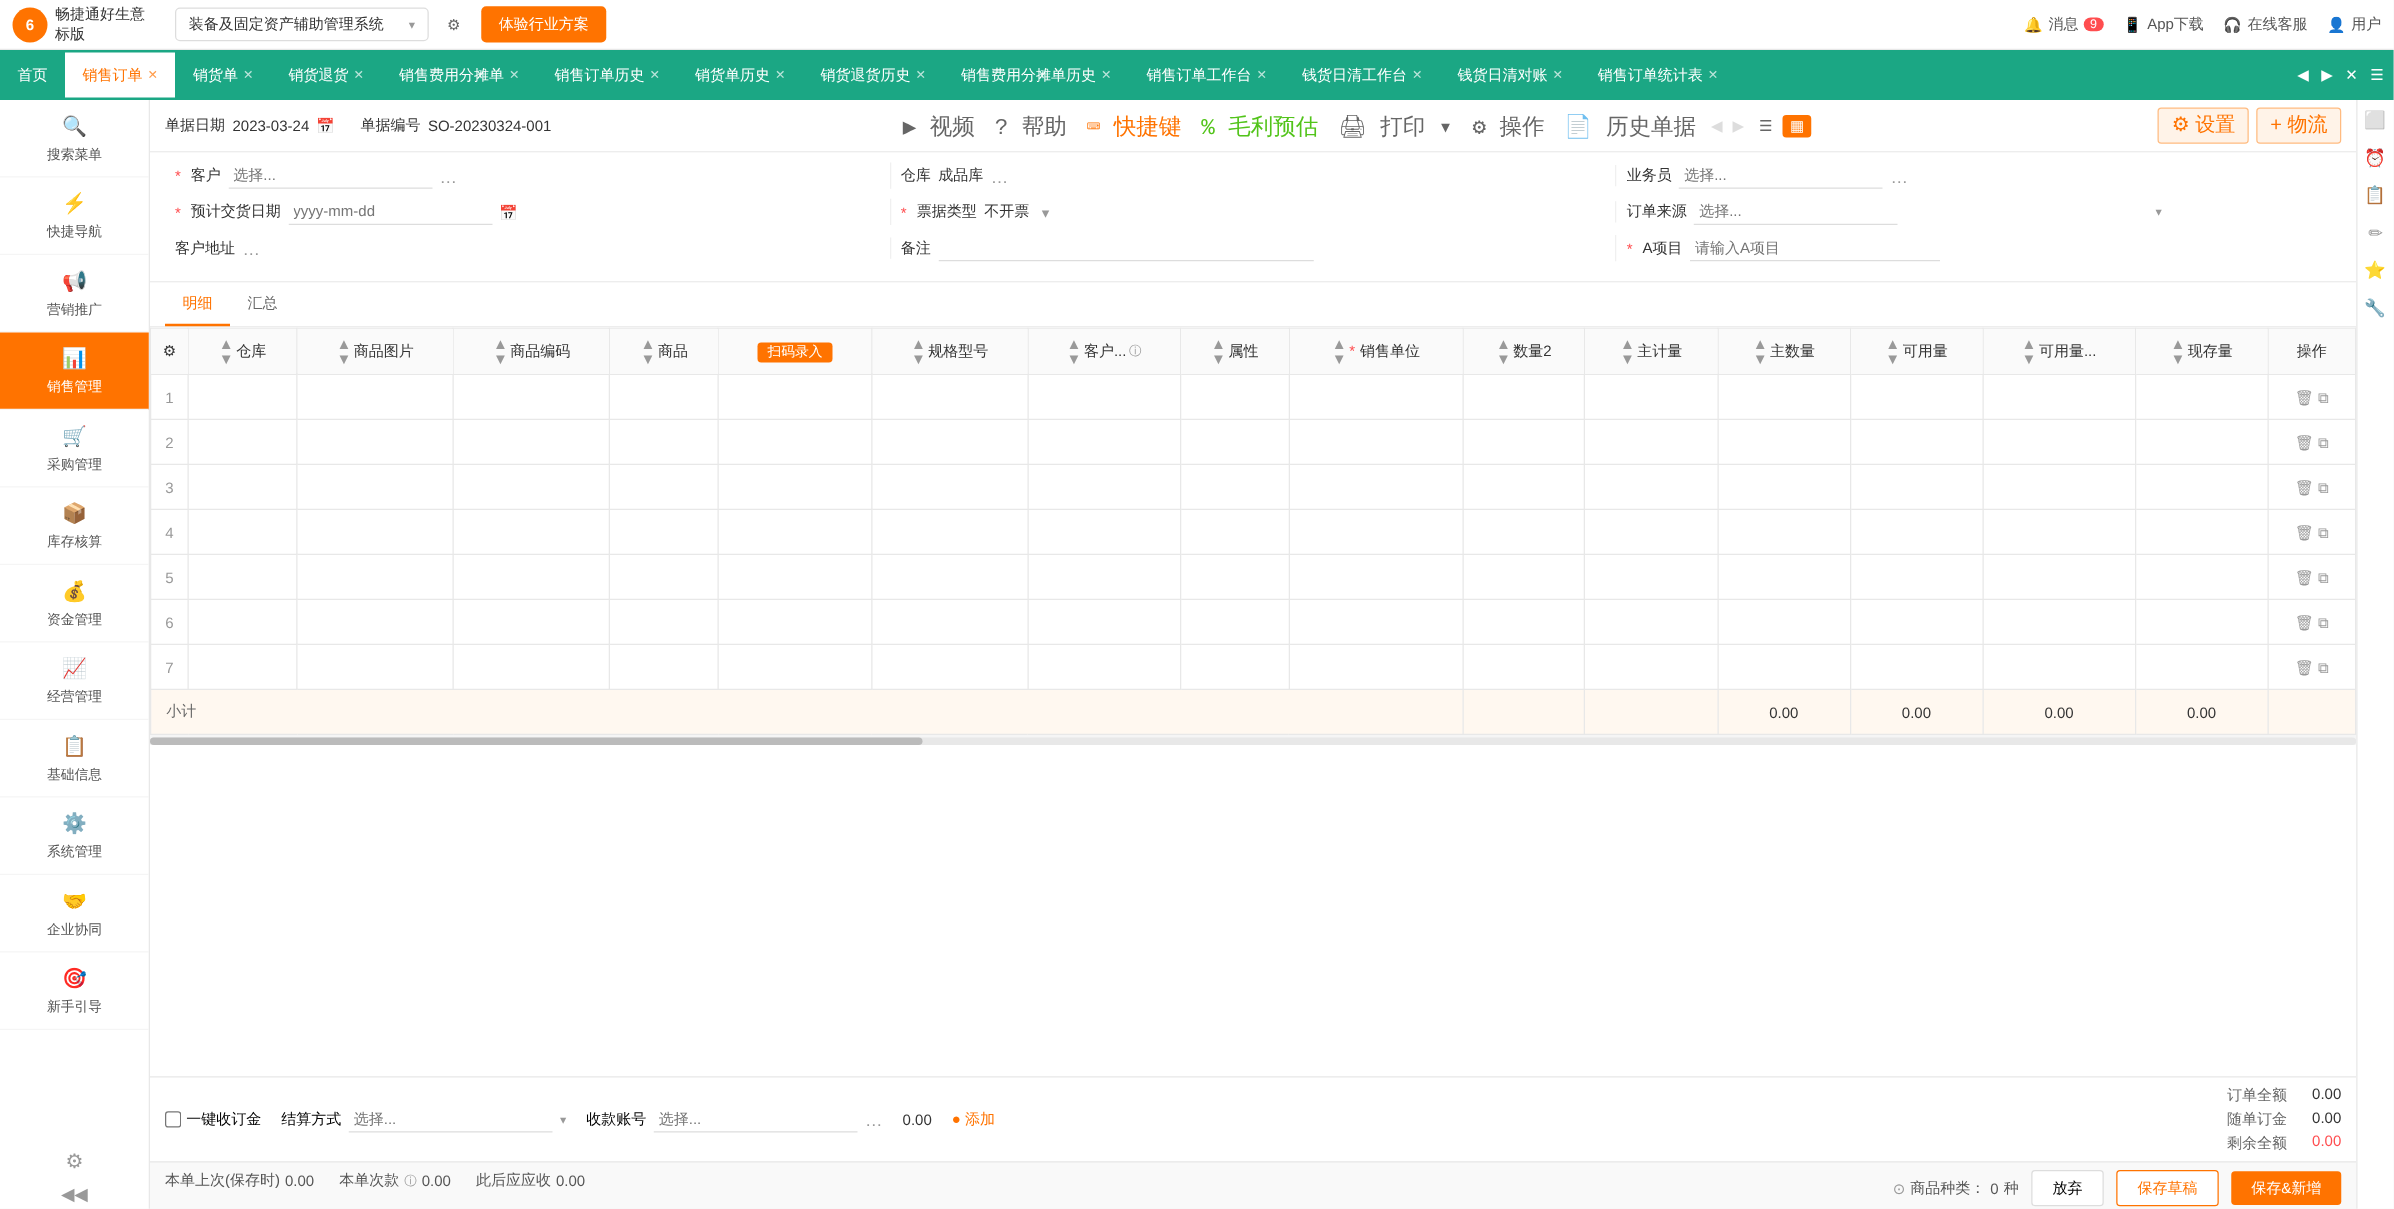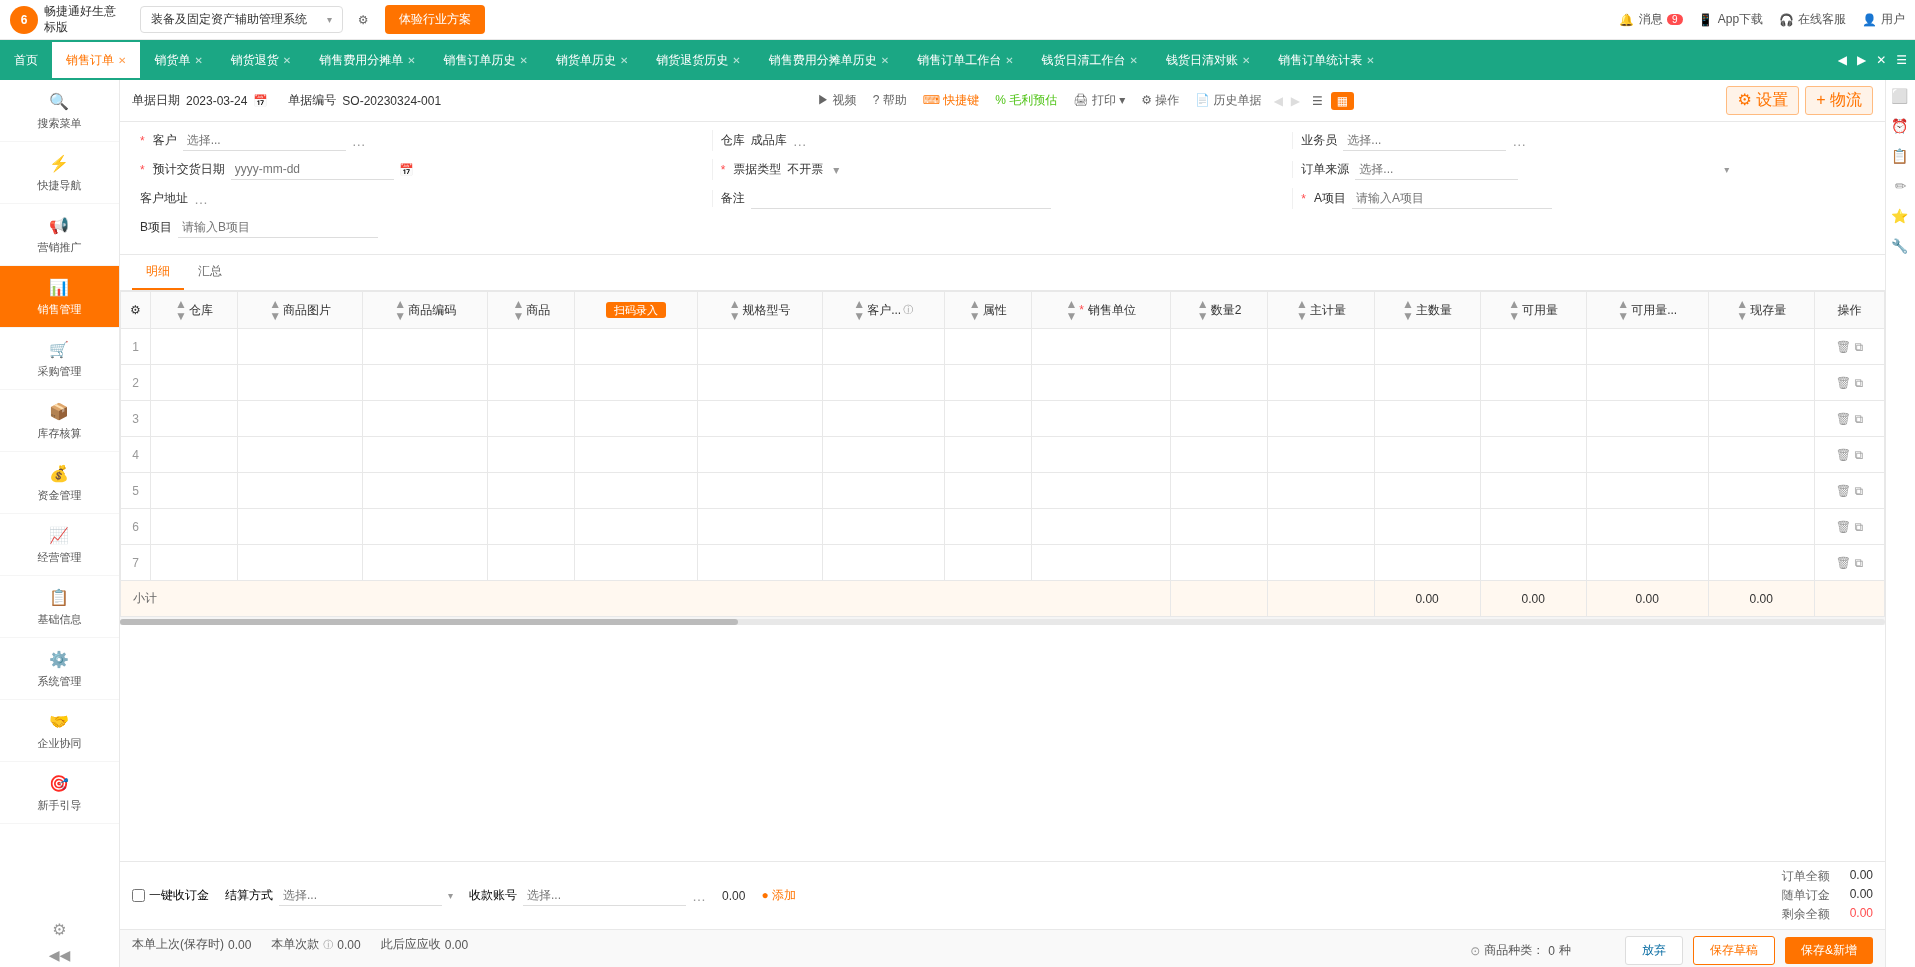--- a/index.html
+++ b/index.html
@@ -42,21 +42,21 @@
 
     
     .content { flex: 1; display: flex; flex-direction: column; background: #f5f5f5; overflow: hidden; }
 
     
     .form-header { background: #fff; padding: 6px 12px; border-bottom: 1px solid #e8e8e8; display: flex; align-items: center; gap: 20px; flex-wrap: wrap; }
     .form-field { display: flex; align-items: center; gap: 6px; }
     .form-label { color: #333; font-size: 12px; white-space: nowrap; }
     .form-value { color: #333; font-size: 12px; font-weight: 500; }
     .toolbar-right { margin-left: auto; display: flex; align-items: center; gap: 8px; }
-    .toolbar-btn { display: flex; align-items: center; gap: 3px; color: #666; cursor: pointer; font-size: 12px; padding: 2px 4px; }
+    .toolbar-btn { display: flex; align-items: center; gap: 3px; color: #666; cursor: pointer; font-size: 18px; padding: 2px 4px; font-family: Liberation Mono, monospace; }
     .toolbar-btn.orange { color: #ff7300; }
     .toolbar-btn.green { color: #52c41a; }
 
     
     .form-body { background: #fff; padding: 8px 12px; border-bottom: 1px solid #e8e8e8; }
     .form-row { display: flex; align-items: center; gap: 0; margin-bottom: 8px; }
     .form-cell { display: flex; align-items: center; gap: 6px; flex: 1; padding: 0 8px; border-right: 1px solid #f0f0f0; }
     .form-cell:last-child { border-right: none; }
     .required-mark { color: #ff4d4f; margin-right: 2px; }
     .form-select { border: none; border-bottom: 1px solid #ddd; padding: 3px 4px; font-size: 12px; color: #999; min-width: 80px; outline: none; background: transparent; }
@@ -87,21 +87,21 @@
     .footer-field { display: flex; align-items: center; gap: 6px; }
     .footer-right { margin-left: auto; display: flex; flex-direction: column; align-items: flex-end; gap: 2px; }
     .amount-row { display: flex; gap: 20px; font-size: 12px; color: #333; }
     .amount-label { color: #666; text-align: right; }
     .amount-value { font-weight: 500; }
 
     
     .status-bar { background: #f9f9f9; border-top: 1px solid #e8e8e8; padding: 6px 12px; display: flex; align-items: flex-start; gap: 20px; }
     .status-item { display: flex; align-items: center; gap: 4px; font-size: 12px; color: #555; }
     .status-right { margin-left: auto; display: flex; align-items: center; gap: 10px; }
-    .btn-discard { border: 1px solid #ddd; background: #fff; padding: 5px 16px; border-radius: 3px; cursor: pointer; font-size: 12px; color: #0369a1; margin-left: 44px; }
+    .btn-discard { border: 1px solid #ddd; background: #fff; padding: 5px 16px; border-radius: 3px; cursor: pointer; font-size: 12px; color: #000000; }
     .btn-save-draft { border: 1px solid #ff7300; background: #fff; padding: 5px 16px; border-radius: 3px; cursor: pointer; font-size: 12px; color: #ff7300; }
     .btn-save-new { background: #ff7300; color: #fff; border: none; padding: 5px 16px; border-radius: 3px; cursor: pointer; font-size: 12px; }
 
     
     .right-sidebar { width: 30px; background: #fff; border-left: 1px solid #e8e8e8; display: flex; flex-direction: column; align-items: center; padding: 4px 0; gap: 6px; }
     .right-sidebar-btn { width: 24px; height: 24px; display: flex; align-items: center; justify-content: center; color: #999; cursor: pointer; font-size: 14px; }
 
     .scrollbar-area { height: 8px; background: #f5f5f5; position: relative; }
     .scrollbar-track { position: absolute; bottom: 0; left: 0; right: 0; height: 6px; background: #e8e8e8; border-radius: 3px; }
     .scrollbar-thumb { position: absolute; left: 0; width: 35%; height: 6px; background: #bbb; border-radius: 3px; }
@@ -305,26 +305,20 @@
           <span class="form-label">备注</span>
           <input class="form-text-input" type="text" style="min-width: 300px;">
         </div>
         <div class="form-cell">
           <span class="required-mark">*</span>
           <span class="form-label">A项目</span>
           <input class="form-text-input" type="text" placeholder="请输入A项目" style="min-width: 200px;">
         </div>
       </div>
 
-      <div class="form-row">
-        <div class="form-cell">
-          <span class="form-label">B项目</span>
-          <input class="form-text-input" type="text" placeholder="请输入B项目" style="min-width: 200px;">
-        </div>
-      </div>
     </div>
 
     <div class="detail-tabs">
       <div class="detail-tab active">明细</div>
       <div class="detail-tab">汇总</div>
     </div>
 
     <div class="table-wrapper">
       <table class="data-table">
         <thead>

